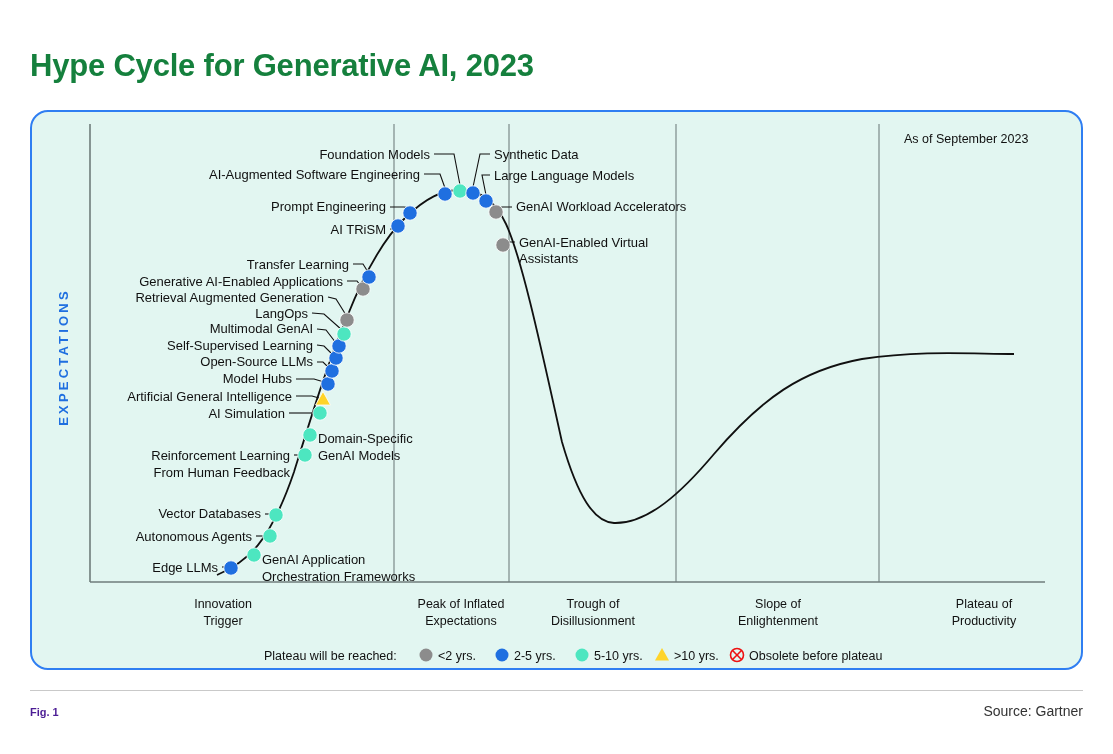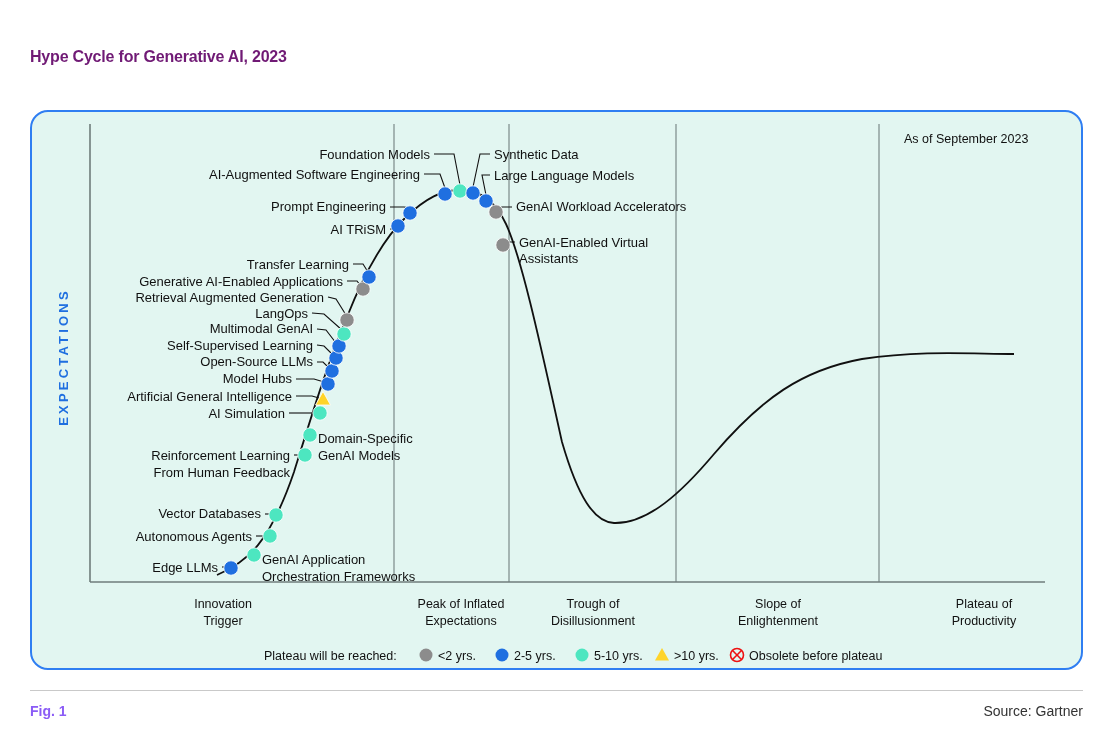--- a/index.html
+++ b/index.html
@@ -13,23 +13,23 @@
     height: 754px;
     font-family: "Liberation Sans", sans-serif;
     color: #111111;
     position: relative;
     overflow: hidden;
   }
   #page-title {
     position: absolute;
     left: 30px;
     top: 48px;
-    font-size: 16px;
+    font-size: 31px;
     font-weight: bold;
-    color: #701a75;
+    color: #15803d;
     letter-spacing: -0.2px;
   }
   #chart-panel {
     position: absolute;
     left: 30px;
     top: 110px;
     width: 1053px;
     height: 560px;
     background: #e2f6f1;
     border: 2px solid #2f7ef2;
@@ -46,23 +46,23 @@
     left: 30px;
     top: 690px;
     width: 1053px;
     border-top: 1px solid #c9c9c9;
     padding-top: 12px;
     display: flex;
     justify-content: space-between;
     align-items: baseline;
   }
   #fig-label {
-    font-size: 14px;
+    font-size: 11px;
     font-weight: bold;
-    color: #8b5cf6;
+    color: #4c1d95;
   }
   #source-label {
     font-size: 14px;
     color: #333;
   }
   text { dominant-baseline: auto; }
   .lbl {
     font-family: "Liberation Sans", sans-serif;
     font-size: 13px;
     fill: #101010;

